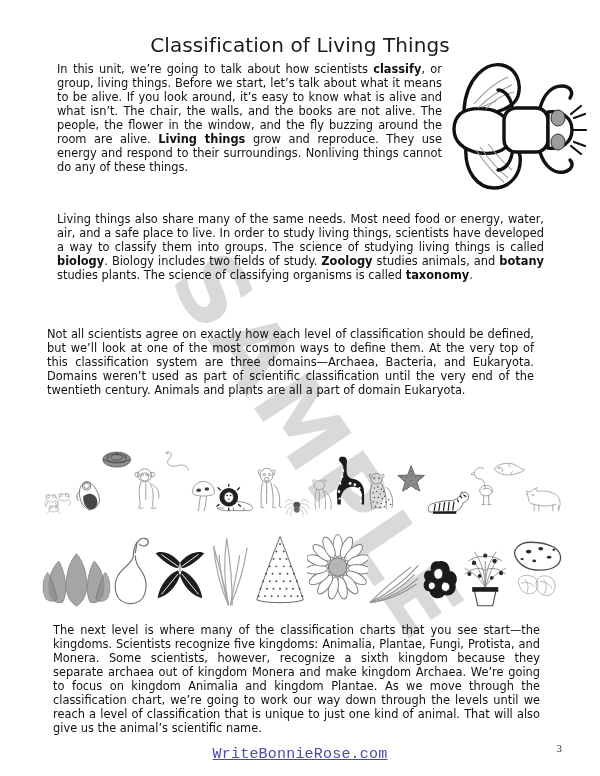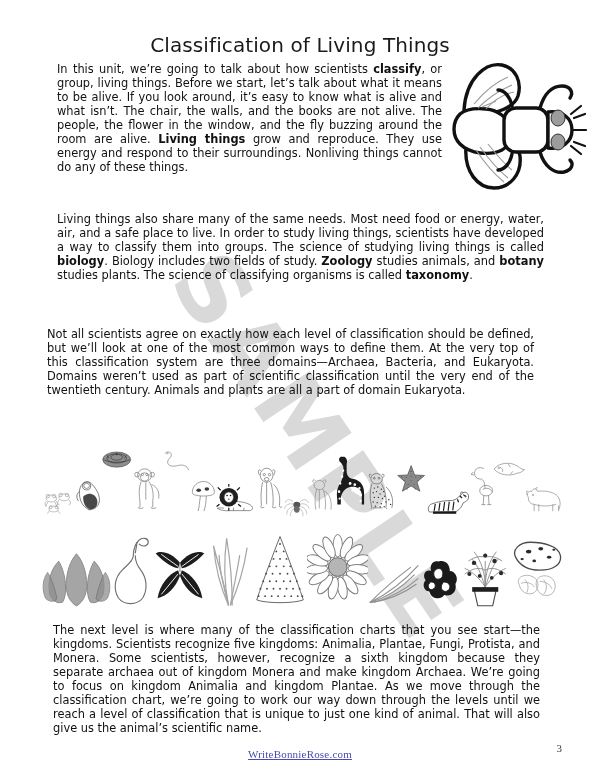--- a/index.html
+++ b/index.html
@@ -109,22 +109,22 @@
   
   #footer-link {
     position: absolute;
     left: 0;
     top: 743px;
     width: 600px;
     text-align: center;
     z-index: 10;
   }
   #footer-link a, #footer-link span.link {
-    font-family: Liberation Serif, serif;
-    font-size: 11px;
+    font-family: Liberation Mono, monospace;
+    font-size: 15px;
     color: #4a4ab0;
     text-decoration: underline;
     letter-spacing: .2px;
   }
   #page-number {
     position: absolute;
     right: 38px;
     top: 742px;
     font-family: "Liberation Serif", serif;
     font-size: 11px;

